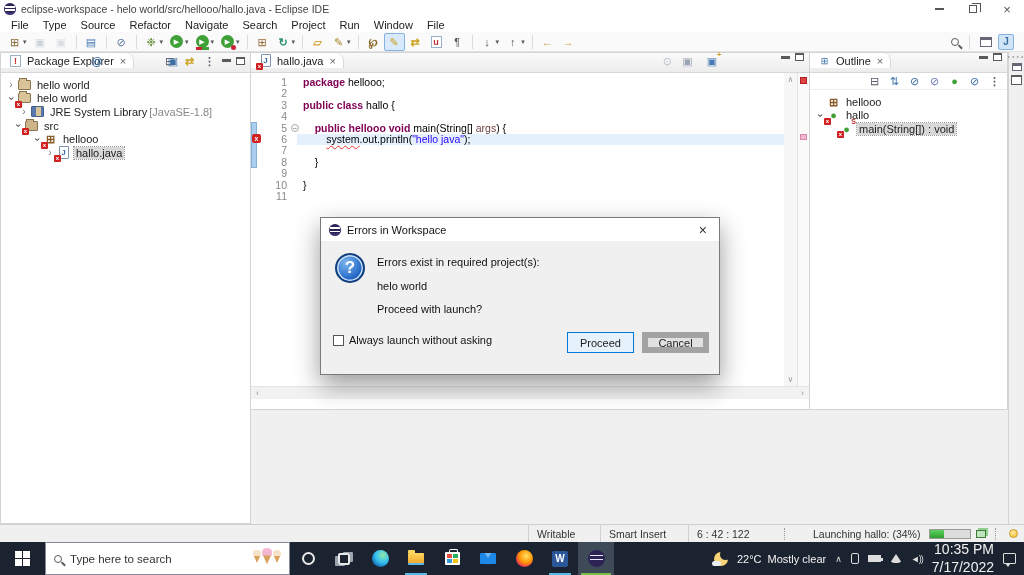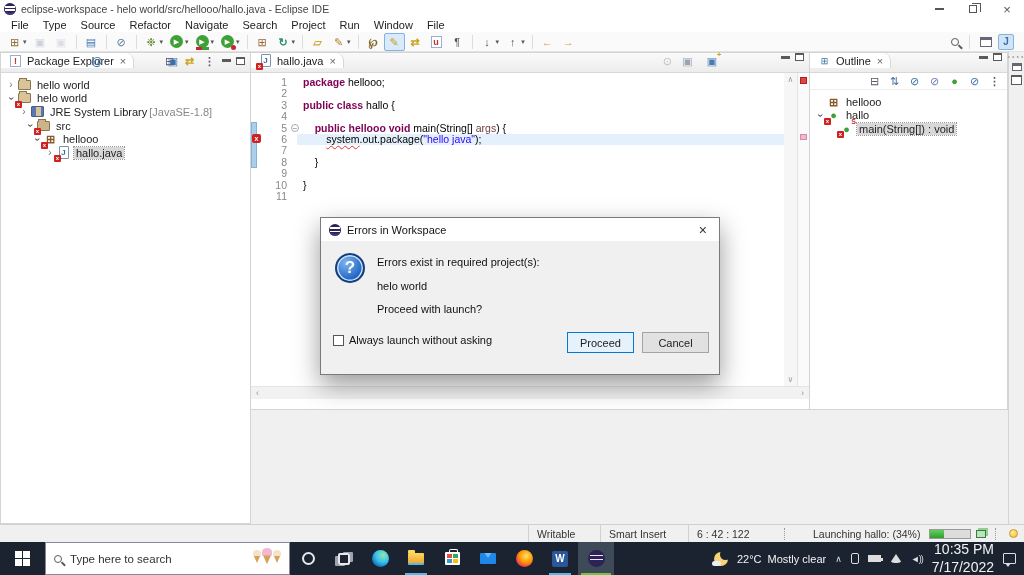--- a/index.html
+++ b/index.html
@@ -111,21 +111,21 @@
   .dlg-body{position:relative;height:134px;}
   .q-icon{position:absolute;left:14px;top:12px;width:30px;height:30px;border-radius:50%;background:radial-gradient(circle at 35% 30%,#7db7ef,#1f62c4 70%,#12407f);color:#fff;font-weight:bold;font-size:17px;display:flex;align-items:center;justify-content:center;border:2px solid #12407f;box-shadow:inset 0 0 0 1.5px #cfe2f8;}
   .dlg-line1{position:absolute;left:56px;top:15px;color:#111;}
   .dlg-proj{position:absolute;left:56px;top:39px;color:#111;}
   .dlg-q{position:absolute;left:56px;top:62px;color:#111;}
   .dlg-check{position:absolute;left:12px;top:93px;display:flex;align-items:center;gap:5px;color:#111;}
   .cbox{width:11px;height:11px;border:1px solid #555;background:#fff;display:inline-block;}
   .dlg-btns{position:absolute;right:10px;bottom:22px;display:flex;gap:8px;}
   .btn{min-width:67px;height:21px;display:flex;align-items:center;justify-content:center;font-size:11px;}
   .btn-primary{background:#e5f1fb;border:1px solid #0078d7;}
-  .btn-default{background:#e1e1e1;border:1px solid #a3a3a3;}
+  .btn-default{background:#e1e1e1;border:6px solid #a3a3a3;}
 
   
   .statusbar{position:absolute;top:524px;left:0;width:1024px;height:18px;background:#f0f0f0;border-top:1px solid #d0d0d0;display:flex;align-items:center;font-size:10.5px;color:#333;}
   .sb-spacer{width:528px;height:100%;}
   .sb-cell{height:100%;display:flex;align-items:center;padding:0 8px;border-left:1px solid #d0d0d0;}
   .sb-cell.w1{width:72px;} .sb-cell.w2{width:88px;} .sb-cell.w3{width:92px;}
   .sb-grip{width:5px;height:12px;border-left:1px dotted #999;margin:0 4px;}
   .sb-progress{margin-left:auto;display:flex;align-items:center;gap:5px;padding-right:6px;}
   .pbar{width:42px;height:10px;border:1px solid #9a9a9a;background:#ddd;}
   .pbar .fill{height:100%;background:linear-gradient(#5ed05e,#2fa02f);}
@@ -387,21 +387,21 @@
             <span class="tlabel">helo world</span>
           </div>
           <div class="trow" style="padding-left: 17px;">
             <span class="tarrow">›</span>
             <span class="iwrap">
               <span class="i-jar"></span>
             </span>
             <span class="tlabel">JRE System Library</span>
             <span class="tdec"> [JavaSE-1.8]</span>
           </div>
-          <div class="trow" style="padding-left: 11px; margin-left: 12px;">
+          <div class="trow" style="padding-left: 11px;">
             <span class="tarrow exp">›</span>
             <span class="iwrap err">
               <span class="ic i-folder" style="background: rgb(205, 180, 136);"></span>
             </span>
             <span class="tlabel">src</span>
           </div>
           <div class="trow" style="padding-left: 30px;">
             <span class="tarrow exp">›</span>
             <span class="iwrap err">
               <span class="ic" style="color: rgb(138, 90, 42); font-weight: bold;">⊞</span>
@@ -451,21 +451,21 @@
             <span class="lno">4</span>
             <span class="ct"></span>
           </div>
           <div class="cl">
             <span class="lno">5</span>
             <span class="fold">−</span>
             <span class="ct"><span class="tk-pl">    </span><span class="tk-kw">public hellooo void</span><span class="tk-pl"> main(String[] </span><span class="tk-param">args</span><span class="tk-pl">) {</span></span>
           </div>
           <div class="cl cur">
             <span class="lno">6</span>
-            <span class="ct"><span class="tk-pl">        </span><span class="tk-err">system</span><span class="tk-pl">.out.package(</span><span class="tk-str">"hello java"</span><span class="tk-pl">);</span></span>
+            <span class="ct"><span class="tk-pl">        </span><span class="tk-err">system</span><span class="tk-pl">.out.println(</span><span class="tk-str">"hello java"</span><span class="tk-pl">);</span></span>
           </div>
           <div class="cl">
             <span class="lno">7</span>
             <span class="ct"></span>
           </div>
           <div class="cl">
             <span class="lno">8</span>
             <span class="ct"><span class="tk-pl">    }</span></span>
           </div>
           <div class="cl">

